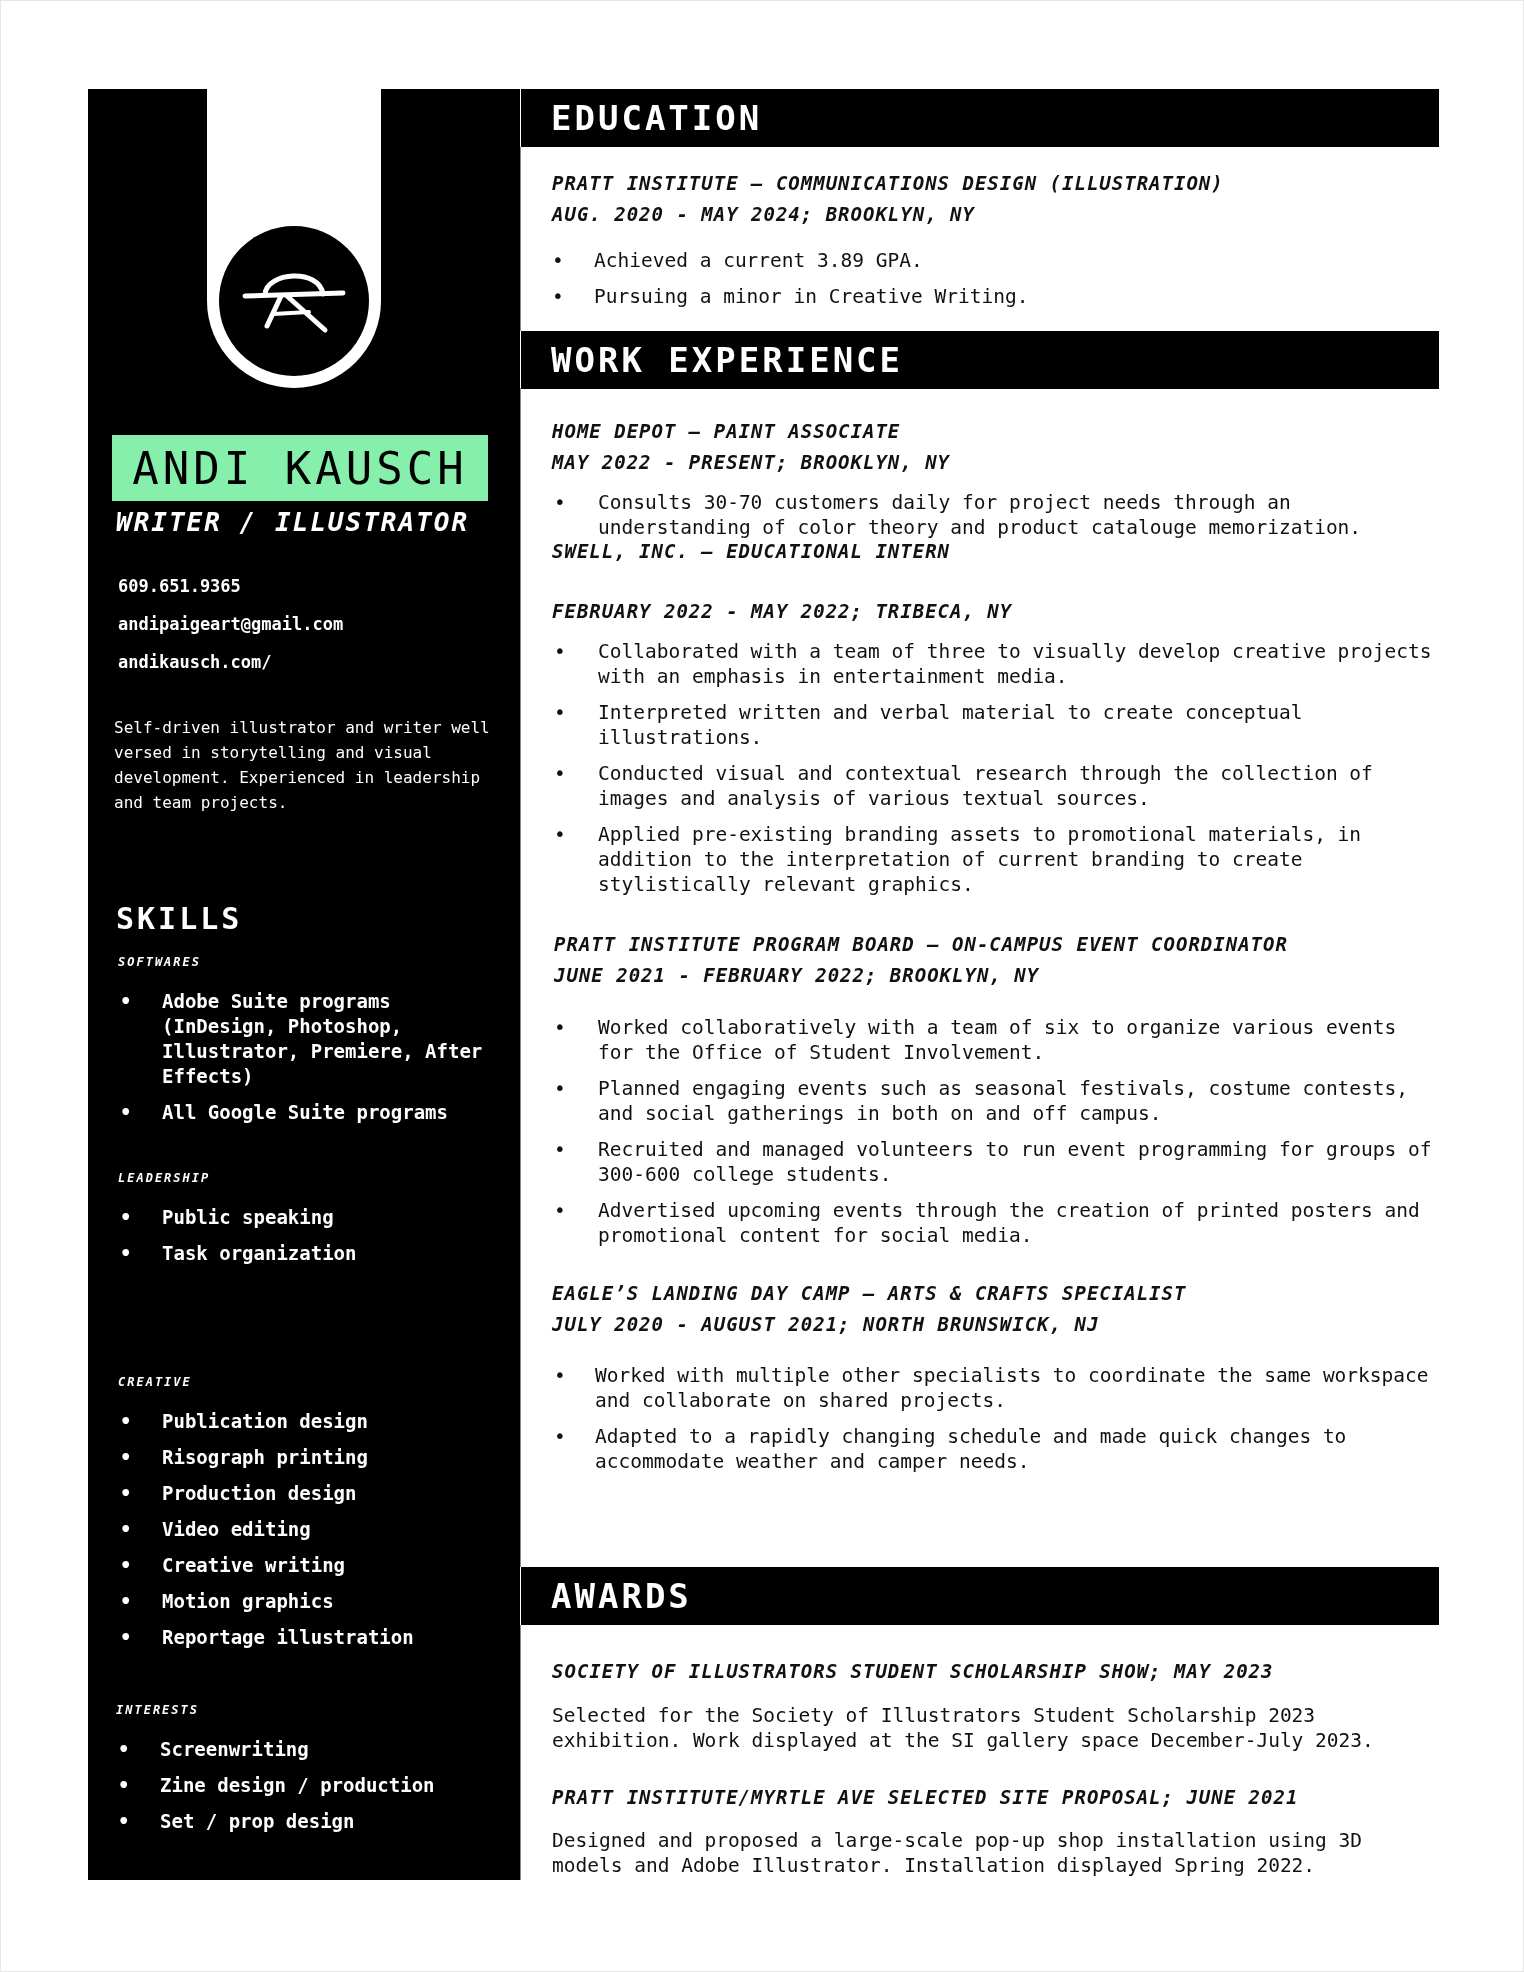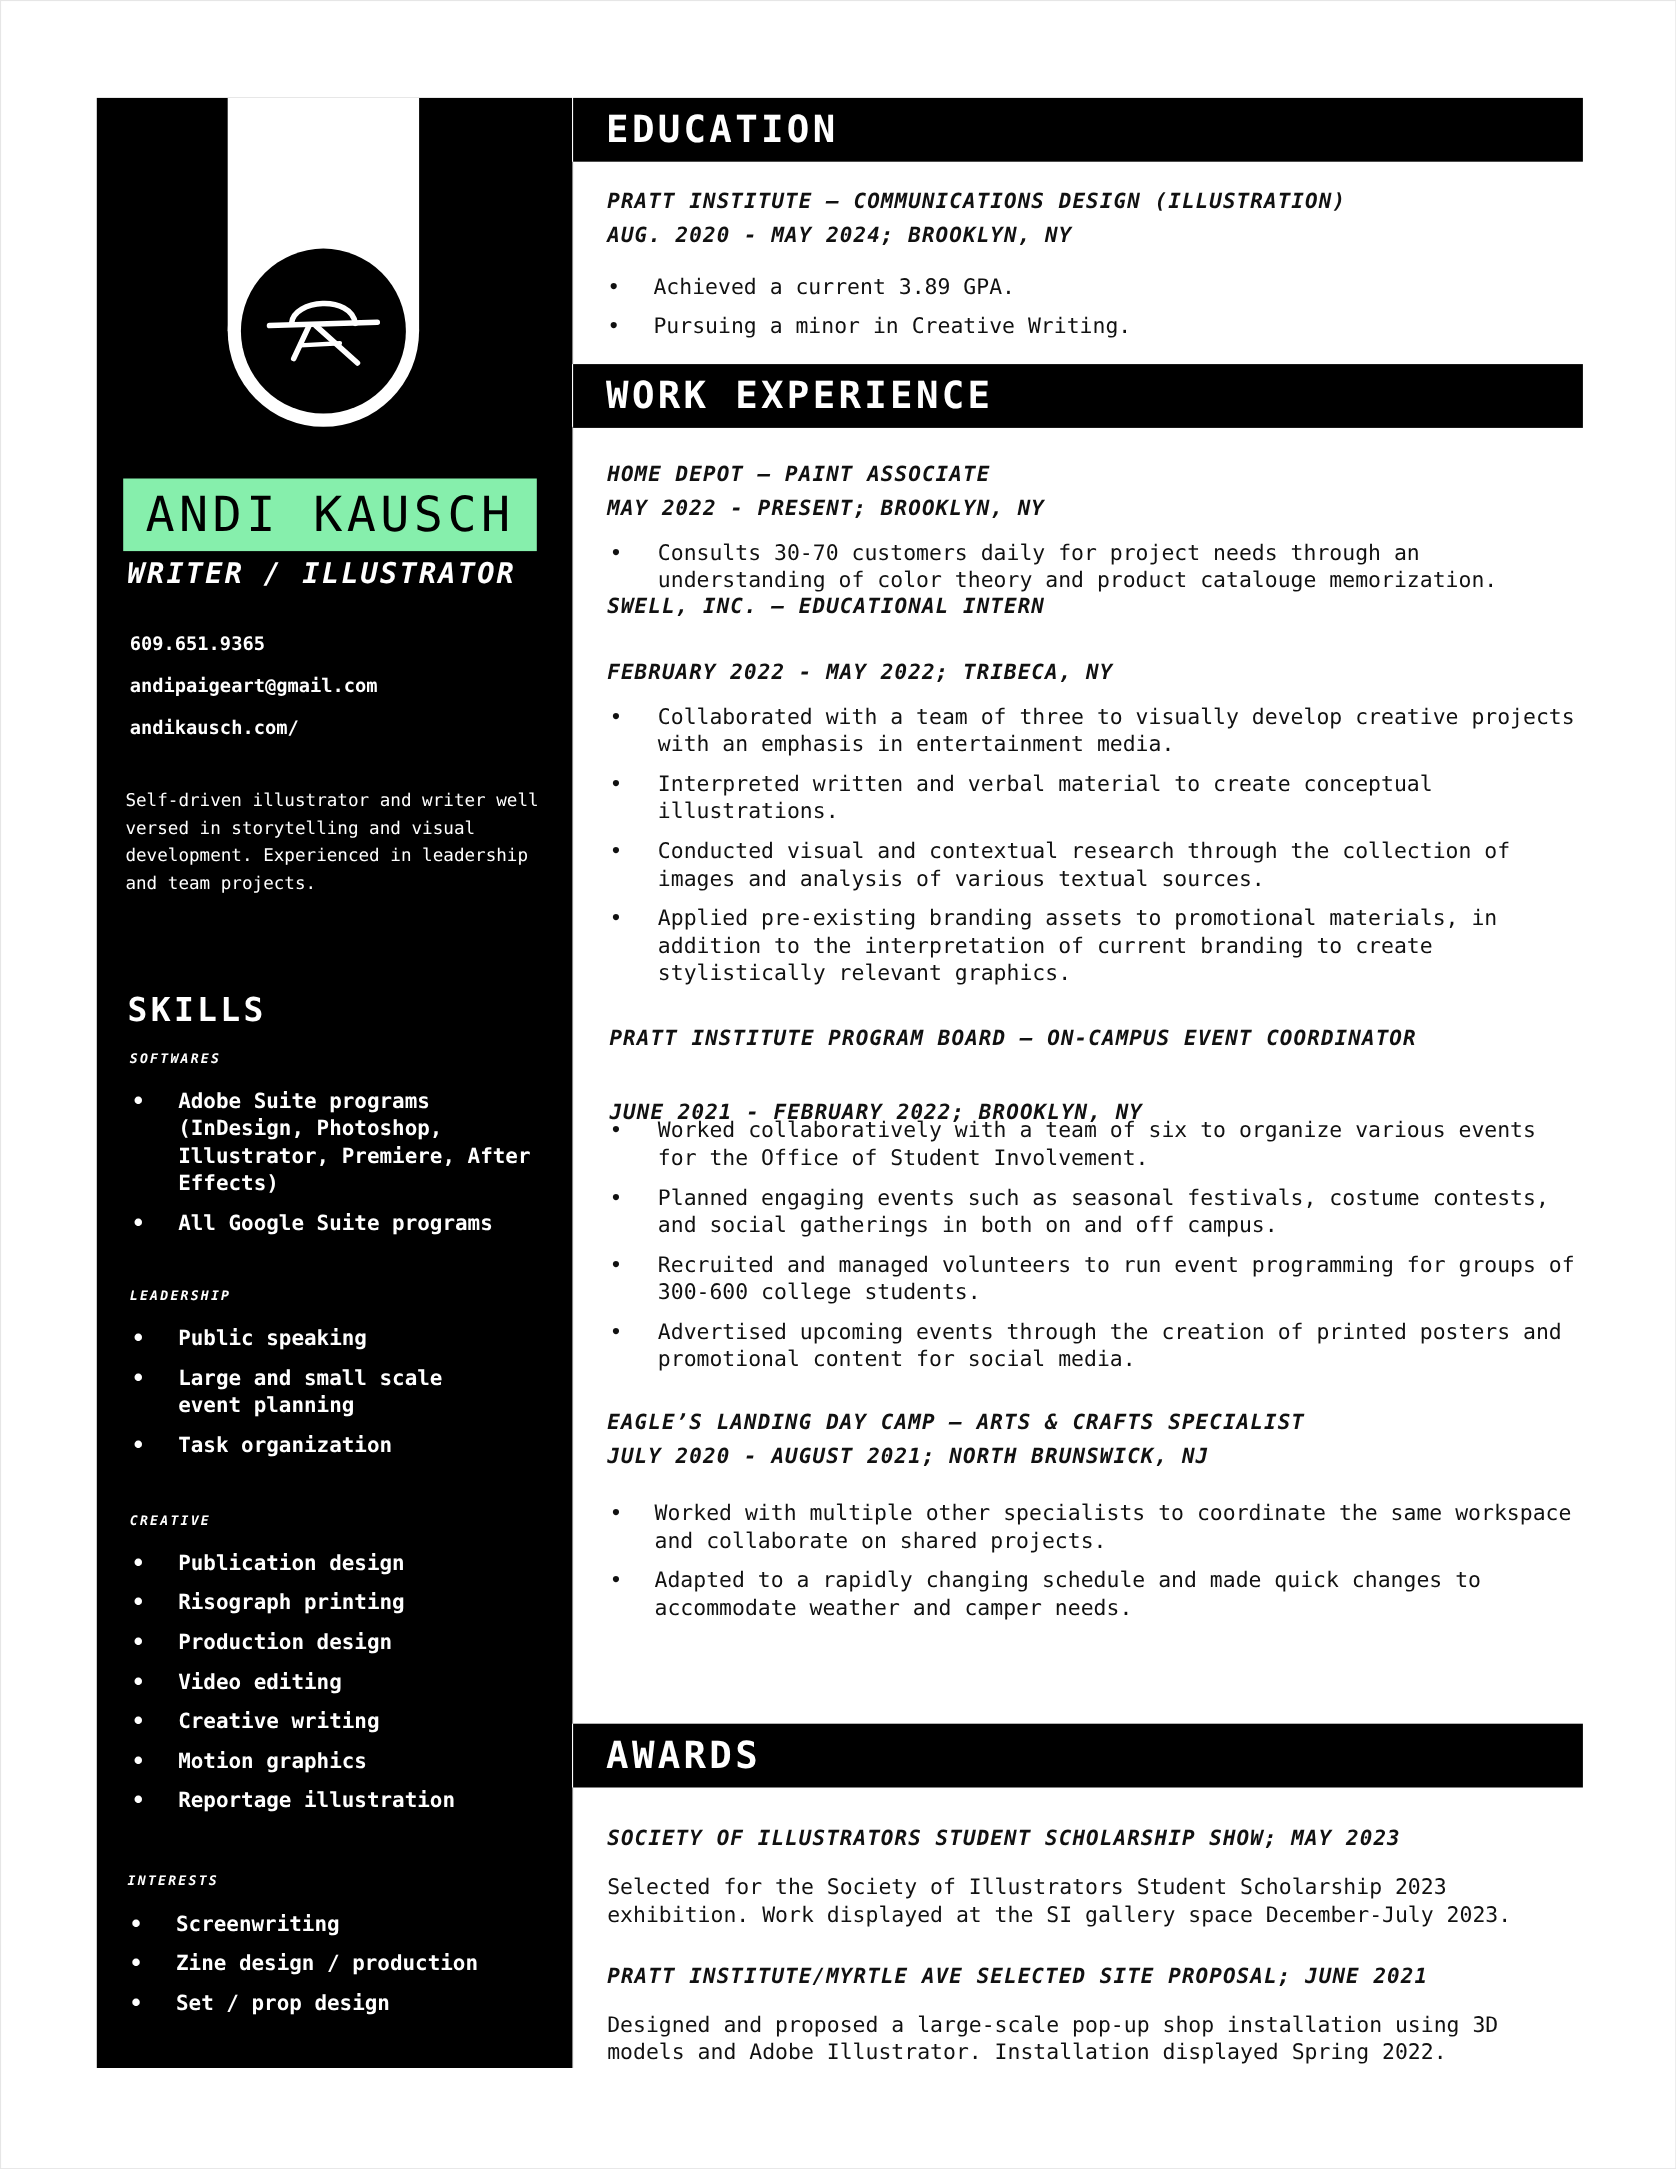--- a/index.html
+++ b/index.html
@@ -128,21 +128,20 @@
     <ul class="sk-list">
       <li>Adobe Suite programs (InDesign, Photoshop, Illustrator, Premiere, After Effects)</li>
       <li>All Google Suite programs</li>
     </ul>
   </div>
 
   <div class="sk-group" style="top:1082px;">
     <div class="sk-sub">LEADERSHIP</div>
     <ul class="sk-list">
       <li>Public speaking</li>
-      <li style="width:320px;">Large and small scale event planning</li>
       <li>Task organization</li>
     </ul>
   </div>
 
   <div class="sk-group" style="top:1286px;">
     <div class="sk-sub">CREATIVE</div>
     <ul class="sk-list">
       <li>Publication design</li>
       <li>Risograph printing</li>
       <li>Production design</li>
@@ -186,21 +185,21 @@
 <div class="entry-h" style="top:535px;">SWELL, INC. — EDUCATIONAL INTERN</div>
 <div class="entry-h" style="top:595px;">FEBRUARY 2022 - MAY 2022;  TRIBECA, NY</div>
 <ul class="blist" style="top:638px;">
   <li>Collaborated with a team of three to visually develop creative projects with an emphasis in entertainment media.</li>
   <li>Interpreted written and verbal material to create conceptual illustrations.</li>
   <li>Conducted visual and contextual research through the collection of images and analysis of various textual sources.</li>
   <li>Applied pre-existing branding assets to promotional materials, in addition to the interpretation of current branding to create stylistically relevant graphics.</li>
 </ul>
 
 <div class="entry-h" style="top:928px;left:553px;">PRATT INSTITUTE PROGRAM BOARD — ON-CAMPUS EVENT COORDINATOR</div>
-<div class="entry-h" style="top:959px;left:553px;margin-top:36px;">JUNE 2021 - FEBRUARY 2022;  BROOKLYN, NY</div>
+<div class="entry-h" style="top:959px;left:553px;">JUNE 2021 - FEBRUARY 2022;  BROOKLYN, NY</div>
 <ul class="blist" style="top:1014px;">
   <li>Worked collaboratively with a team of six to organize various events for the Office of Student Involvement.</li>
   <li>Planned engaging events such as seasonal festivals, costume contests, and social gatherings in both on and off campus.</li>
   <li>Recruited and managed volunteers to run event programming for groups of 300-600 college students.</li>
   <li>Advertised upcoming events through the creation of printed posters and promotional content for social media.</li>
 </ul>
 
 <div class="entry-h" style="top:1277px;">EAGLE’S LANDING DAY CAMP — ARTS &amp; CRAFTS SPECIALIST</div>
 <div class="entry-h" style="top:1308px;">JULY 2020 - AUGUST 2021;  NORTH BRUNSWICK, NJ</div>
 <ul class="blist" style="top:1362px;">

